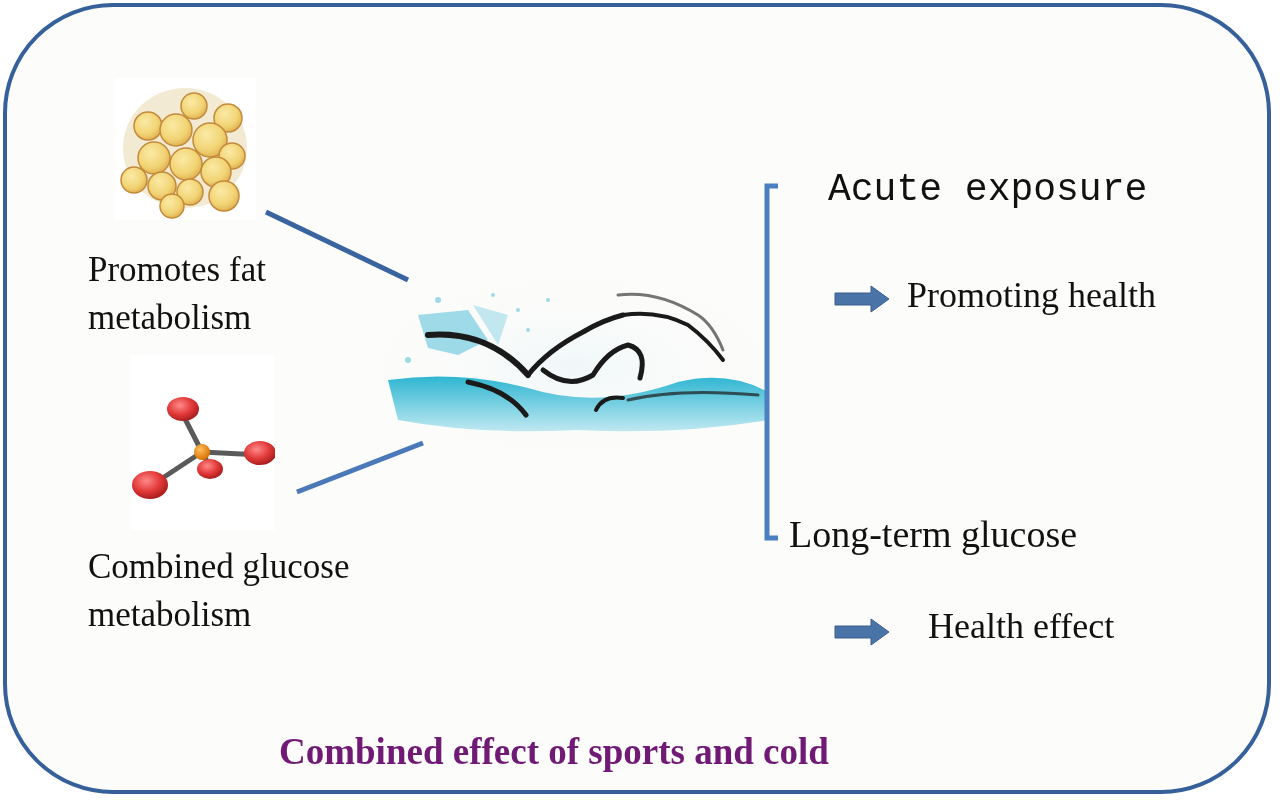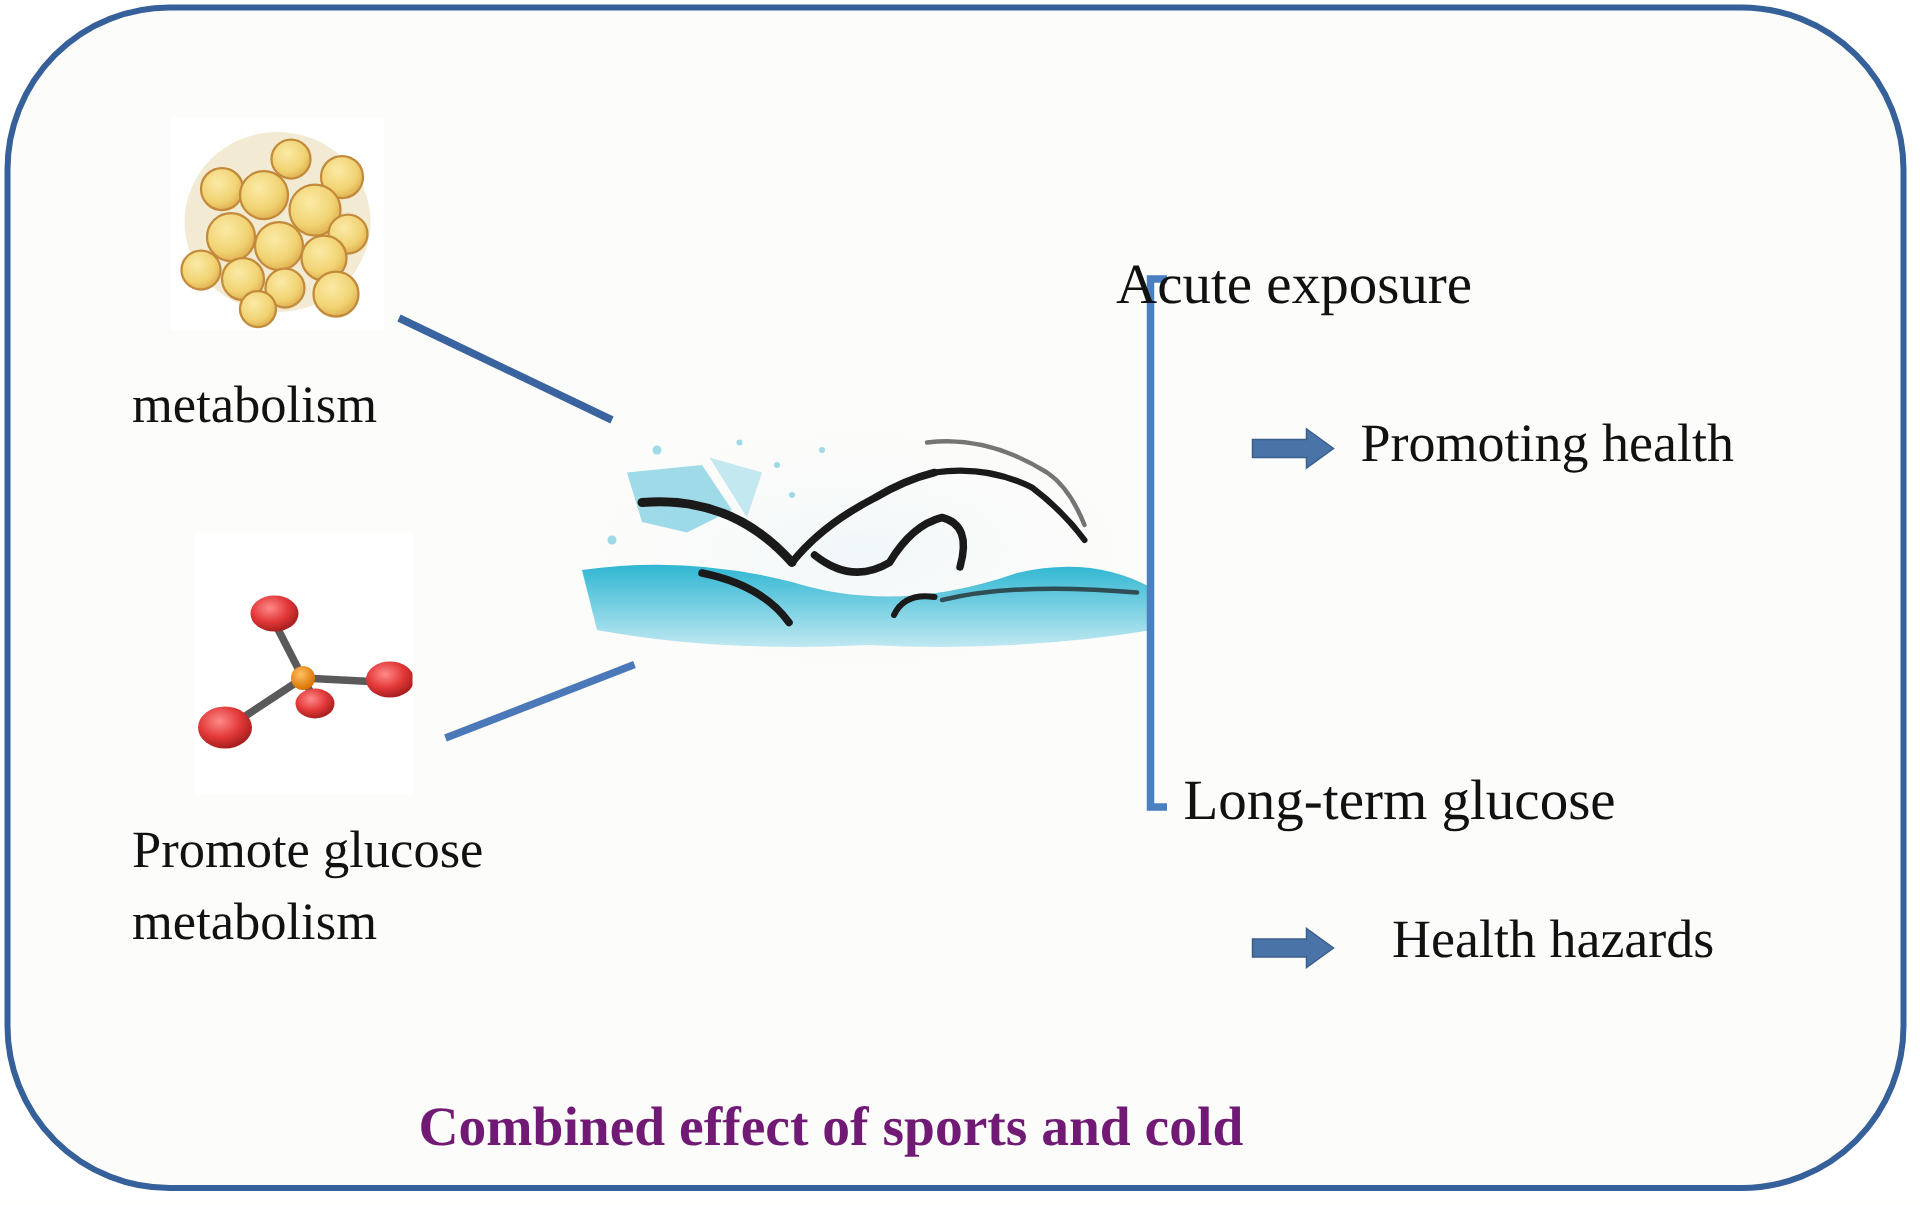--- a/index.html
+++ b/index.html
@@ -86,24 +86,25 @@
     </g>
     <ellipse cx="53" cy="54" rx="16" ry="12" fill="url(#rd)"></ellipse>
     <ellipse cx="130" cy="98" rx="16" ry="12" fill="url(#rd)"></ellipse>
     <ellipse cx="80" cy="114" rx="13" ry="10" fill="url(#rd)"></ellipse>
     <ellipse cx="20" cy="130" rx="18" ry="14" fill="url(#rd)"></ellipse>
     <circle cx="72" cy="97" r="8" fill="url(#og)"></circle>
   </svg>
 </div>
 
 <div class="abs label" style="left:88px; top:246px;">
+  <div>Promotes fat</div>
   <div>metabolism</div>
 </div>
 <div class="abs label" style="left:88px; top:543px;">
-  <div>Promote glucose</div>
+  <div>Combined glucose</div>
   <div>metabolism</div>
 </div>
 
 <svg class="abs" style="left:0; top:0;" width="1280" height="803">
   <line x1="266" y1="212" x2="408" y2="280" stroke="#3a64a0" stroke-width="5"></line>
   <line x1="297" y1="492" x2="423" y2="443" stroke="#4a78b8" stroke-width="5"></line>
 </svg>
 
 <div class="abs" style="left:378px; top:270px; width:390px; height:175px;">
   <svg width="390" height="175" viewBox="0 0 390 175">
@@ -142,25 +143,25 @@
       <path d="M240 25 Q280 20 320 45 Q335 55 345 80" stroke-width="3" opacity="0.6"></path>
       <path d="M250 130 Q300 118 380 125" stroke-width="3" opacity="0.7"></path>
     </g>
   </svg>
 </div>
 
 <svg class="abs" style="left:762px; top:182px;" width="20" height="360">
   <path d="M16 4 L5 4 L5 356 L16 356" fill="none" stroke="#4a7fc0" stroke-width="5"></path>
 </svg>
 
-<div class="abs right-label" style="left:744px; top:168px;">Acute exposure</div>
+<div class="abs right-label" style="left:828px; top:168px;font-family:Liberation Mono, monospace;">Acute exposure</div>
 <svg class="abs" style="left:833px; top:284px;" width="58" height="30" viewBox="0 0 58 30">
   <path d="M2 9 L38 9 L38 2 L56 15 L38 28 L38 21 L2 21 Z" fill="#4a74a8" stroke="#3a5f8c" stroke-width="1"></path>
 </svg>
 <div class="abs sub-label" style="left:907px; top:275px;">Promoting health</div>
 
 <div class="abs right-label" style="left:789px; top:512px;">Long-term glucose</div>
 <svg class="abs" style="left:833px; top:617px;" width="58" height="30" viewBox="0 0 58 30">
   <path d="M2 9 L38 9 L38 2 L56 15 L38 28 L38 21 L2 21 Z" fill="#4a74a8" stroke="#3a5f8c" stroke-width="1"></path>
 </svg>
-<div class="abs sub-label" style="left:928px; top:606px;">Health hazards</div>
+<div class="abs sub-label" style="left:928px; top:606px;">Health effect</div>
 
 <div class="abs title">Combined effect of sports and cold</div>
 
 </body></html>

